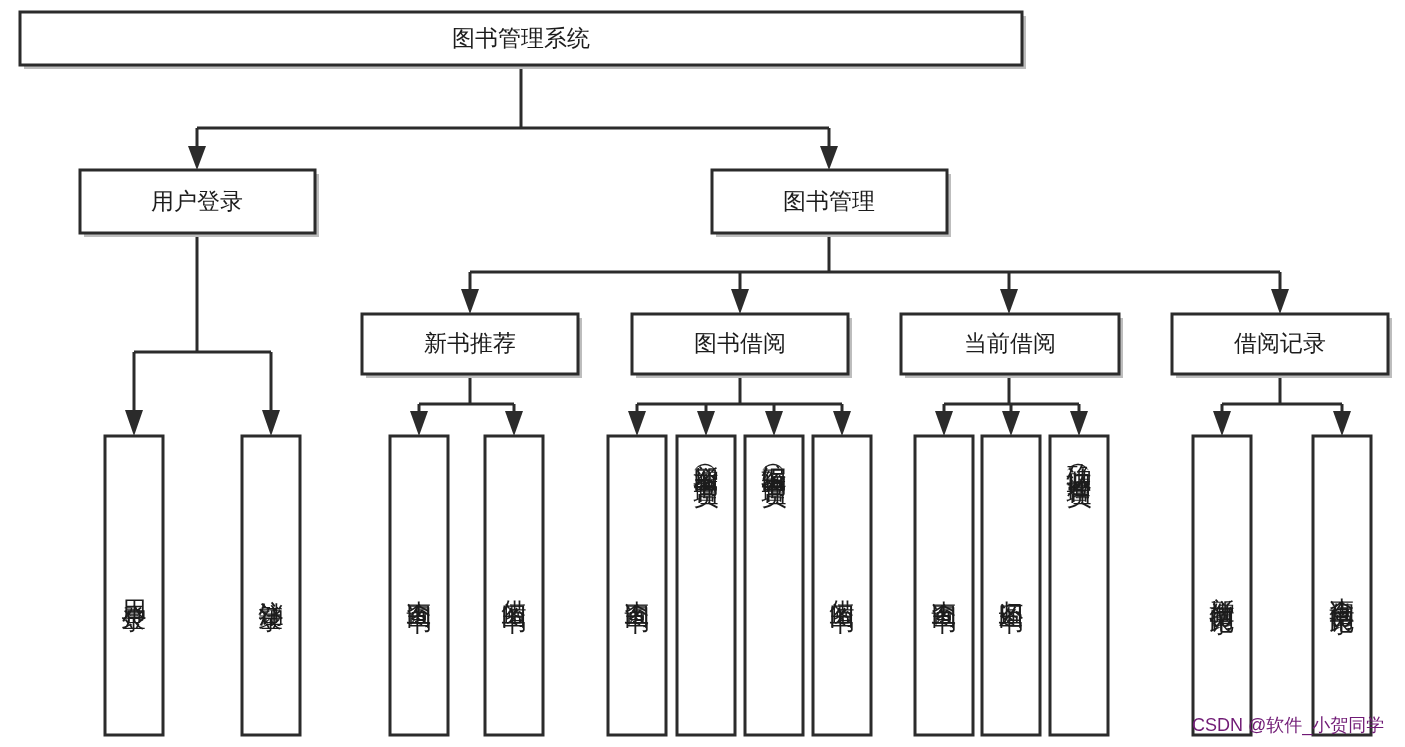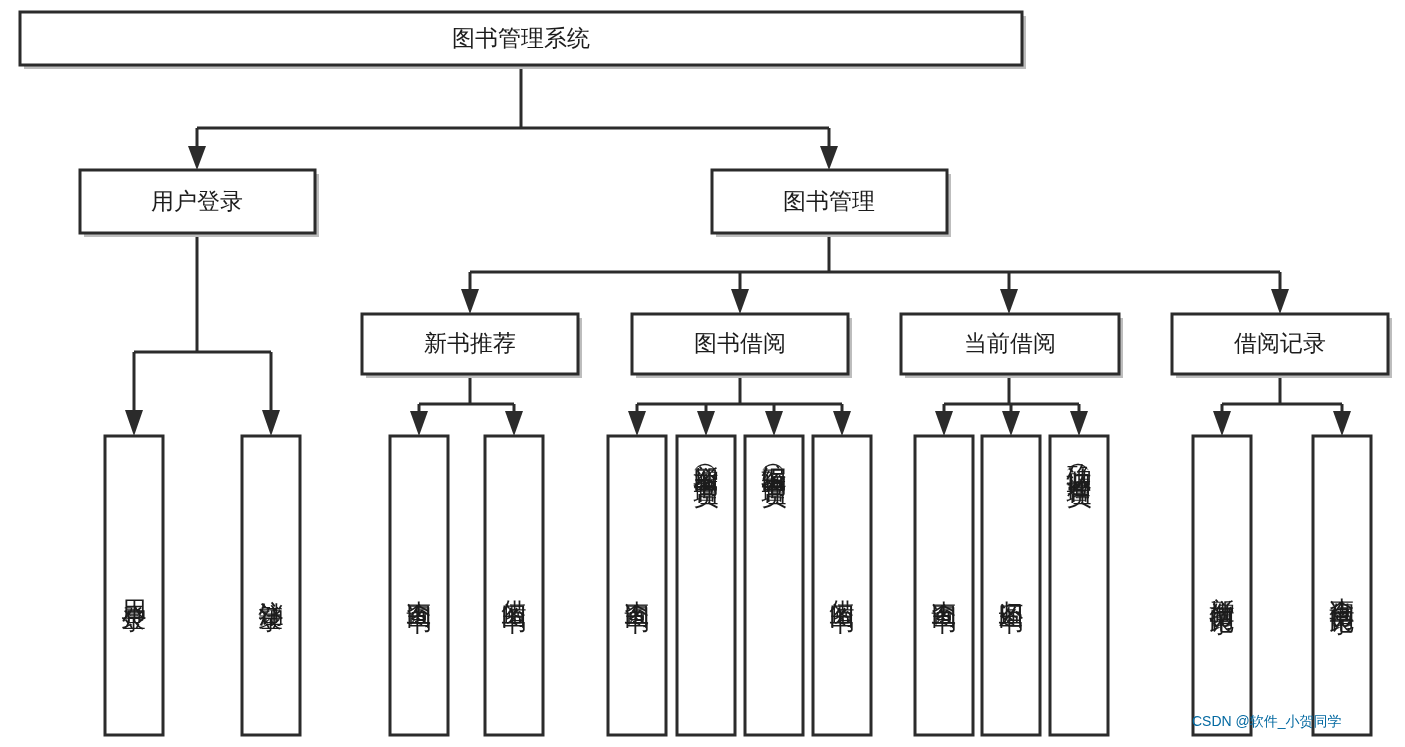--- a/index.html
+++ b/index.html
@@ -42,22 +42,22 @@
     line-height:1.08;
     letter-spacing:3px;
     color:#1c1c1c;
     white-space:nowrap;
     text-align:center;
   }
   #watermark{
     position:absolute;
     left:1192px;top:713px;
     font-family:"Liberation Sans","DejaVu Sans",sans-serif;
-    font-size:14px;
-    color:#0369a1;
+    font-size:18px;
+    color:#701a75;
     white-space:nowrap;
     pointer-events:none;
   }
 </style>
 </head>
 <body>
 
 <svg id="diagram" viewBox="0 0 1405 747">
   <defs></defs>
 

